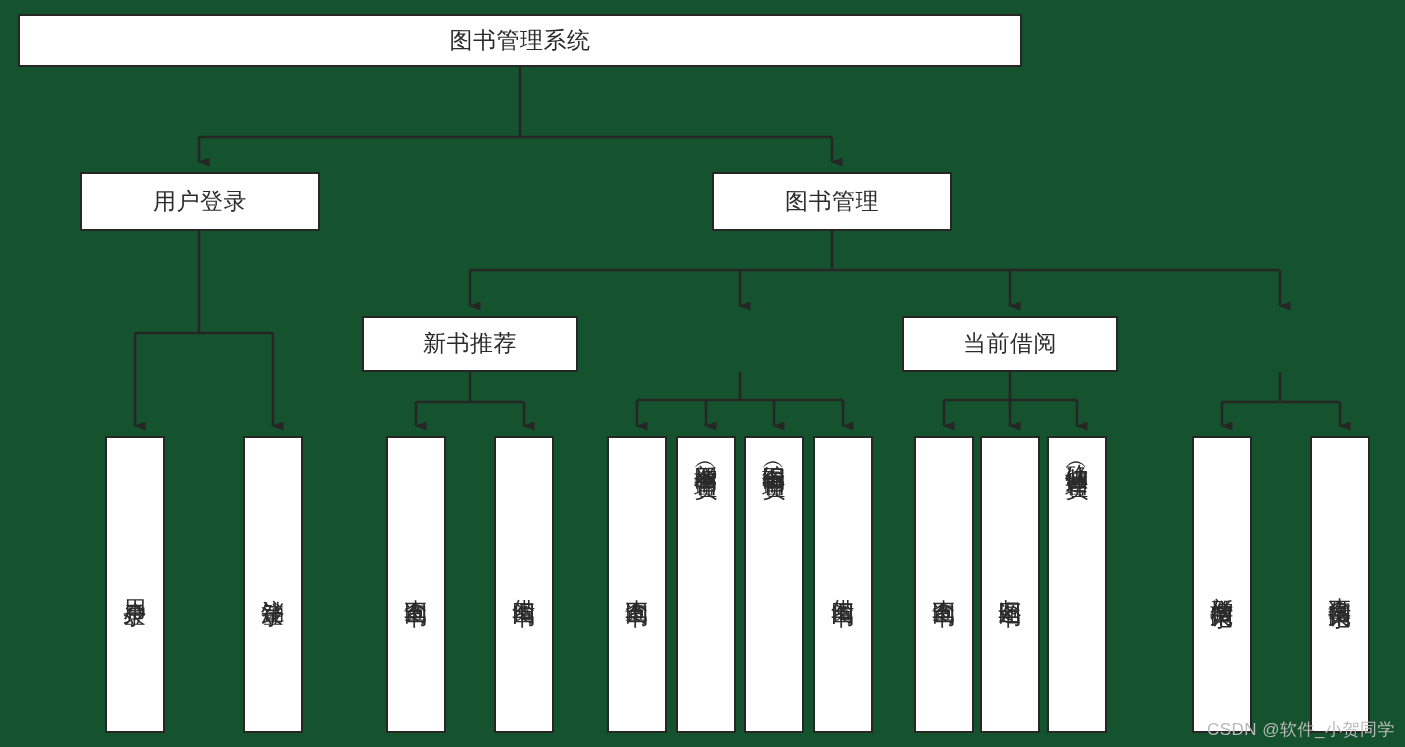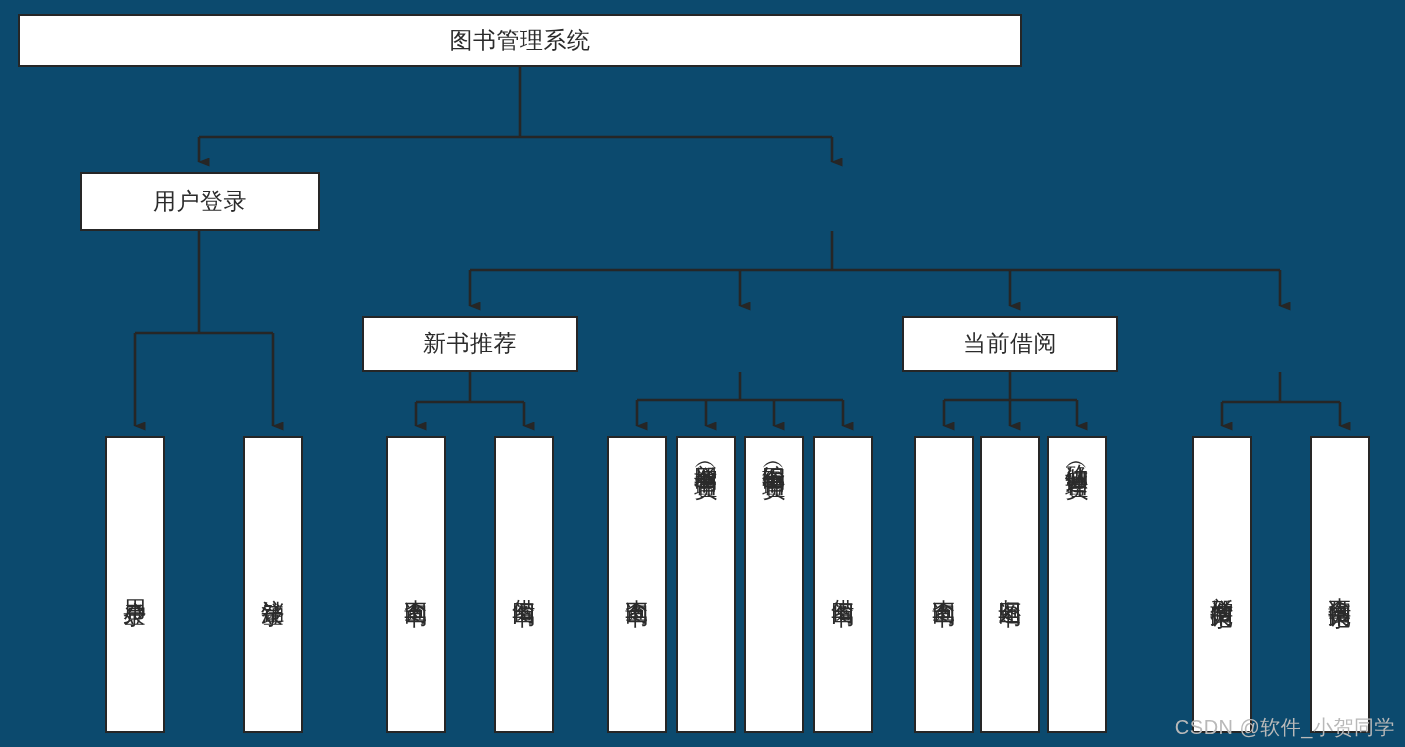--- a/index.html
+++ b/index.html
@@ -7,21 +7,21 @@
     padding: 0;
     background: #ffffff;
   }
   body {
     font-family: "Liberation Sans", "DejaVu Sans", sans-serif;
   }
   #diagram-root {
     position: relative;
     width: 1405px;
     height: 747px;
-    background: #0c4a6e;
+    background: #14532d;
     overflow: hidden;
   }
   #wire-layer {
     position: absolute;
     left: 0;
     top: 0;
     width: 1405px;
     height: 747px;
     pointer-events: none;
   }
@@ -54,21 +54,21 @@
     white-space: nowrap;
   }
   .node.vert.centered {
     align-items: center;
     padding-top: 0;
   }
   #watermark {
     position: absolute;
     right: 10px;
     bottom: 6px;
-    font-size: 20px;
+    font-size: 17px;
     color: #b9b9b9;
     letter-spacing: 0.5px;
     white-space: nowrap;
   }
 </style>
 </head>
 <body>
 
 <div id="diagram-root">
 
@@ -123,20 +123,23 @@
     </g>
   </svg>
 
   <div class="node horiz" style="left:18px; top:14px; width:1004px; height:53px;">
     <span>图书管理系统</span>
   </div>
 
   <div class="node horiz" style="left:80px; top:172px; width:240px; height:59px;">
     <span>用户登录</span>
   </div>
+  <div class="node horiz" style="left:712px; top:172px; width:240px; height:59px;">
+    <span>图书管理</span>
+  </div>
 
   <div class="node horiz" style="left:362px; top:316px; width:216px; height:56px;">
     <span>新书推荐</span>
   </div>
   <div class="node horiz" style="left:902px; top:316px; width:216px; height:56px;">
     <span>当前借阅</span>
   </div>
 
   <div class="node vert centered" style="left:105px; top:436px; width:60px; height:297px;">
     <span class="vtext">用户登录</span>

